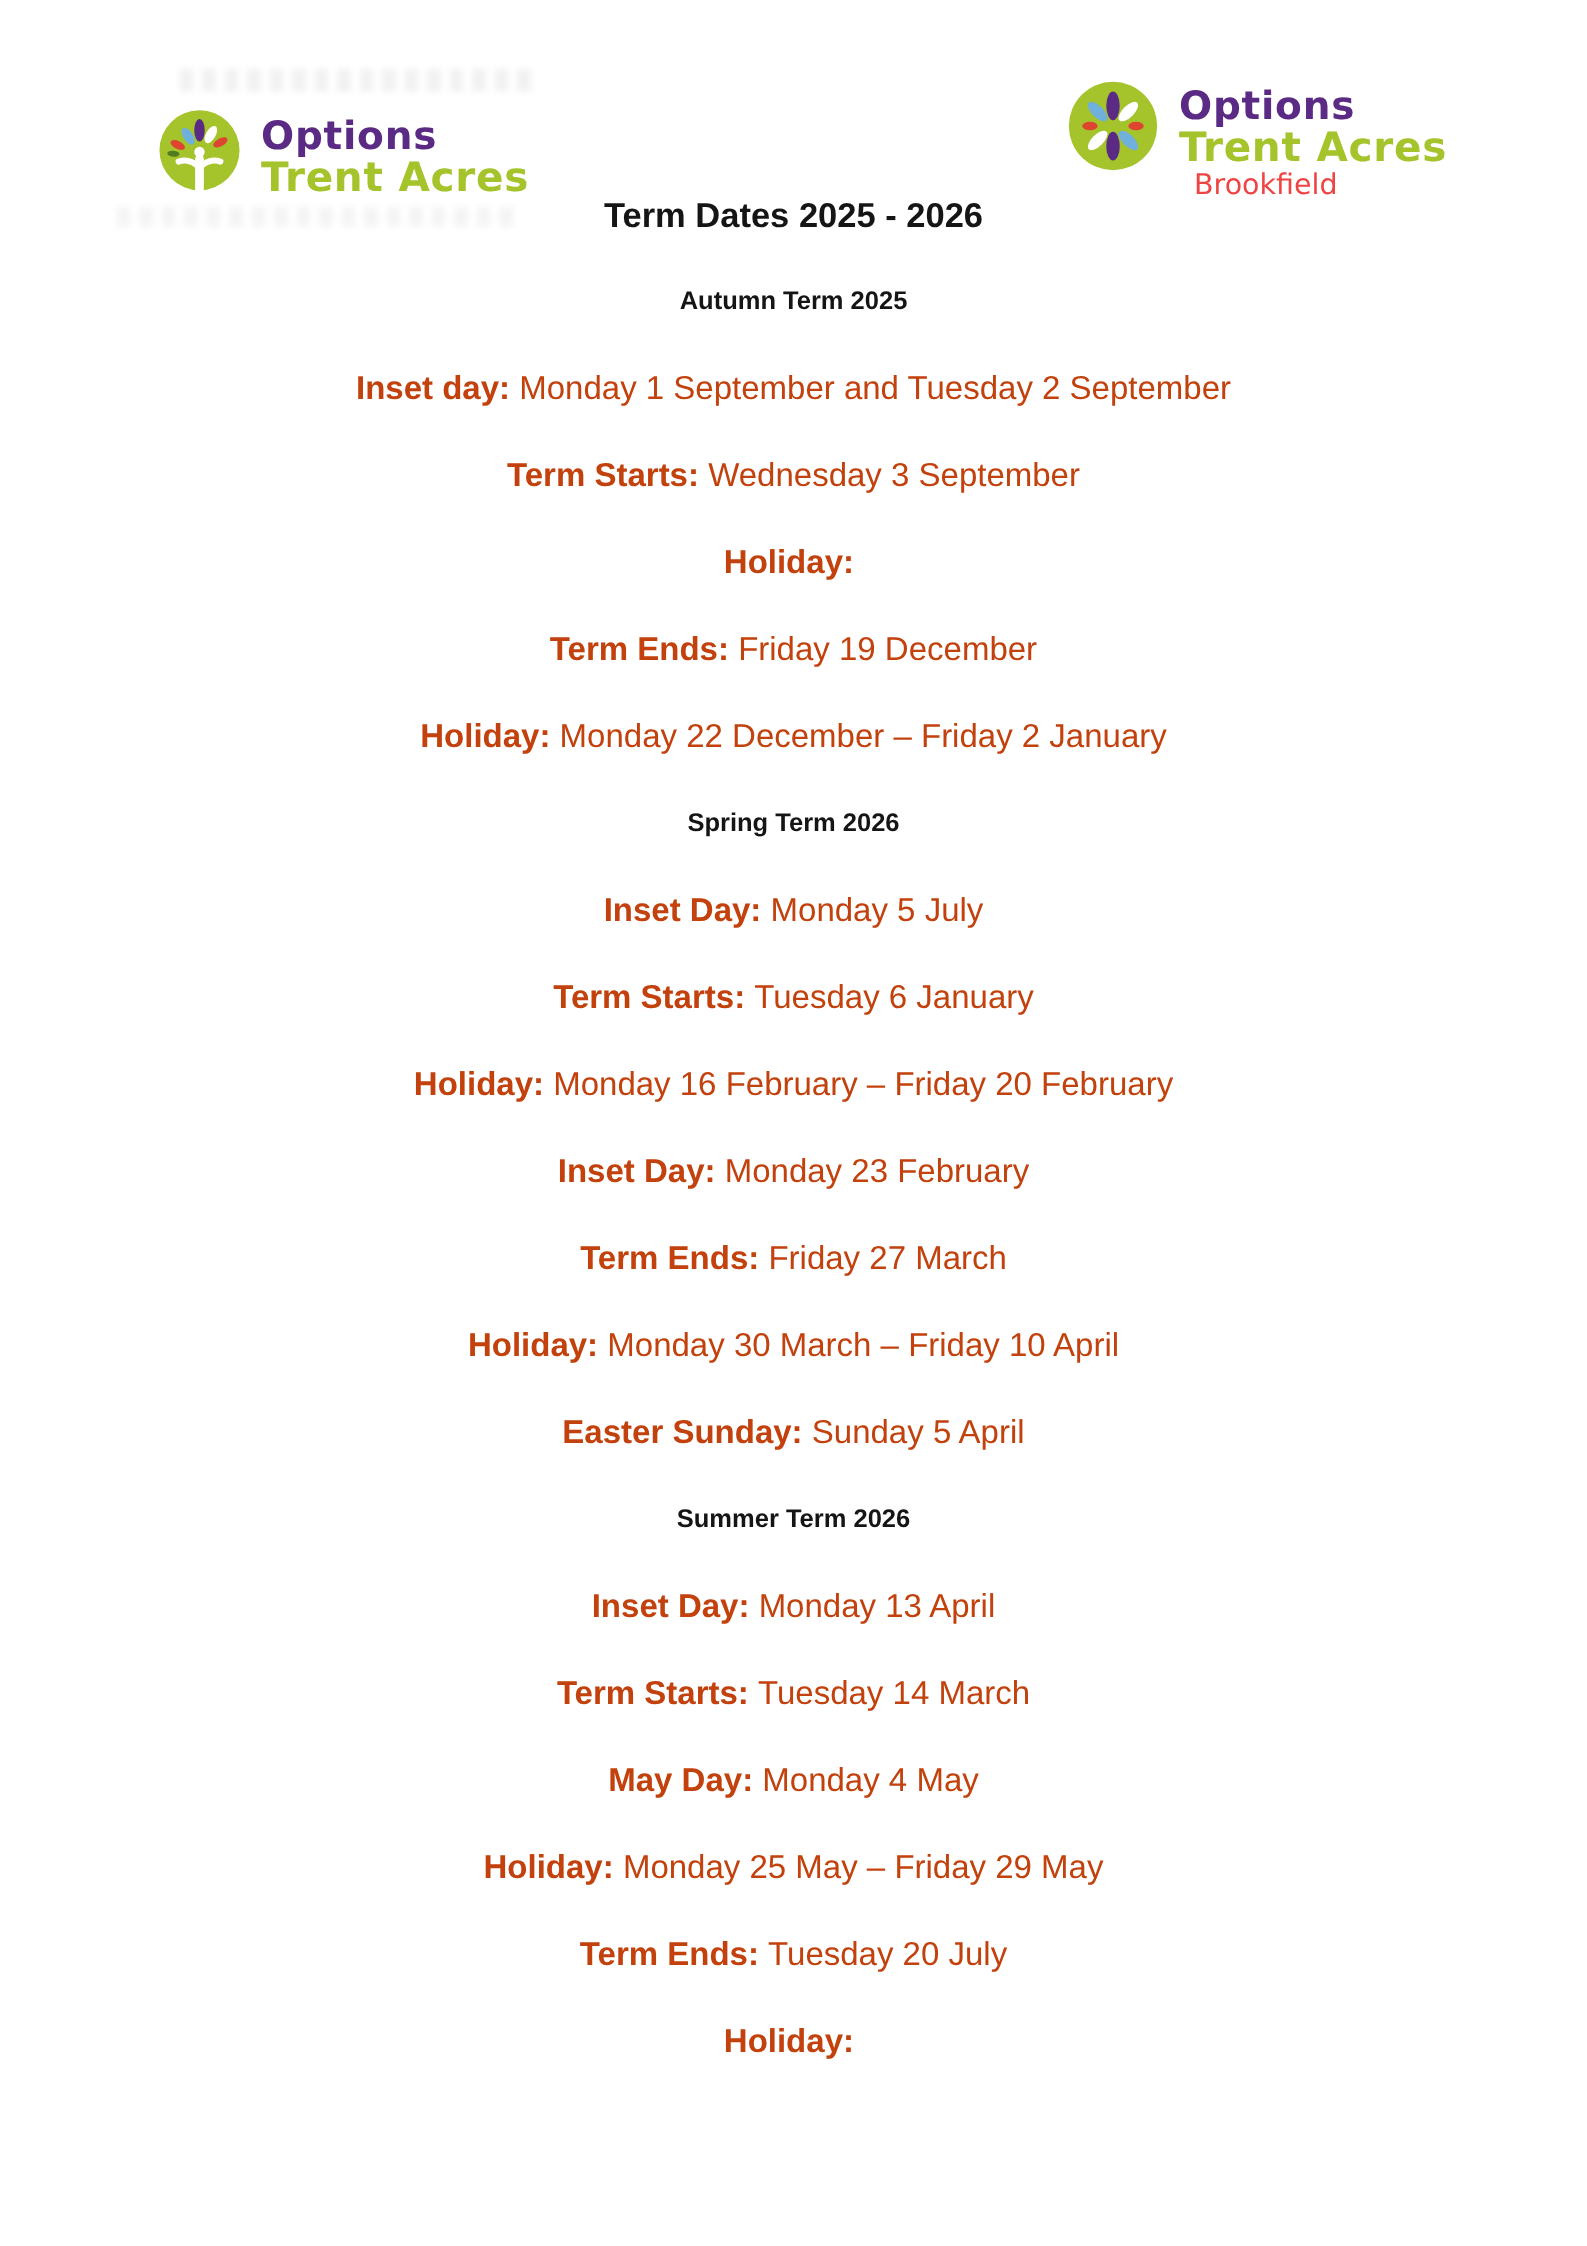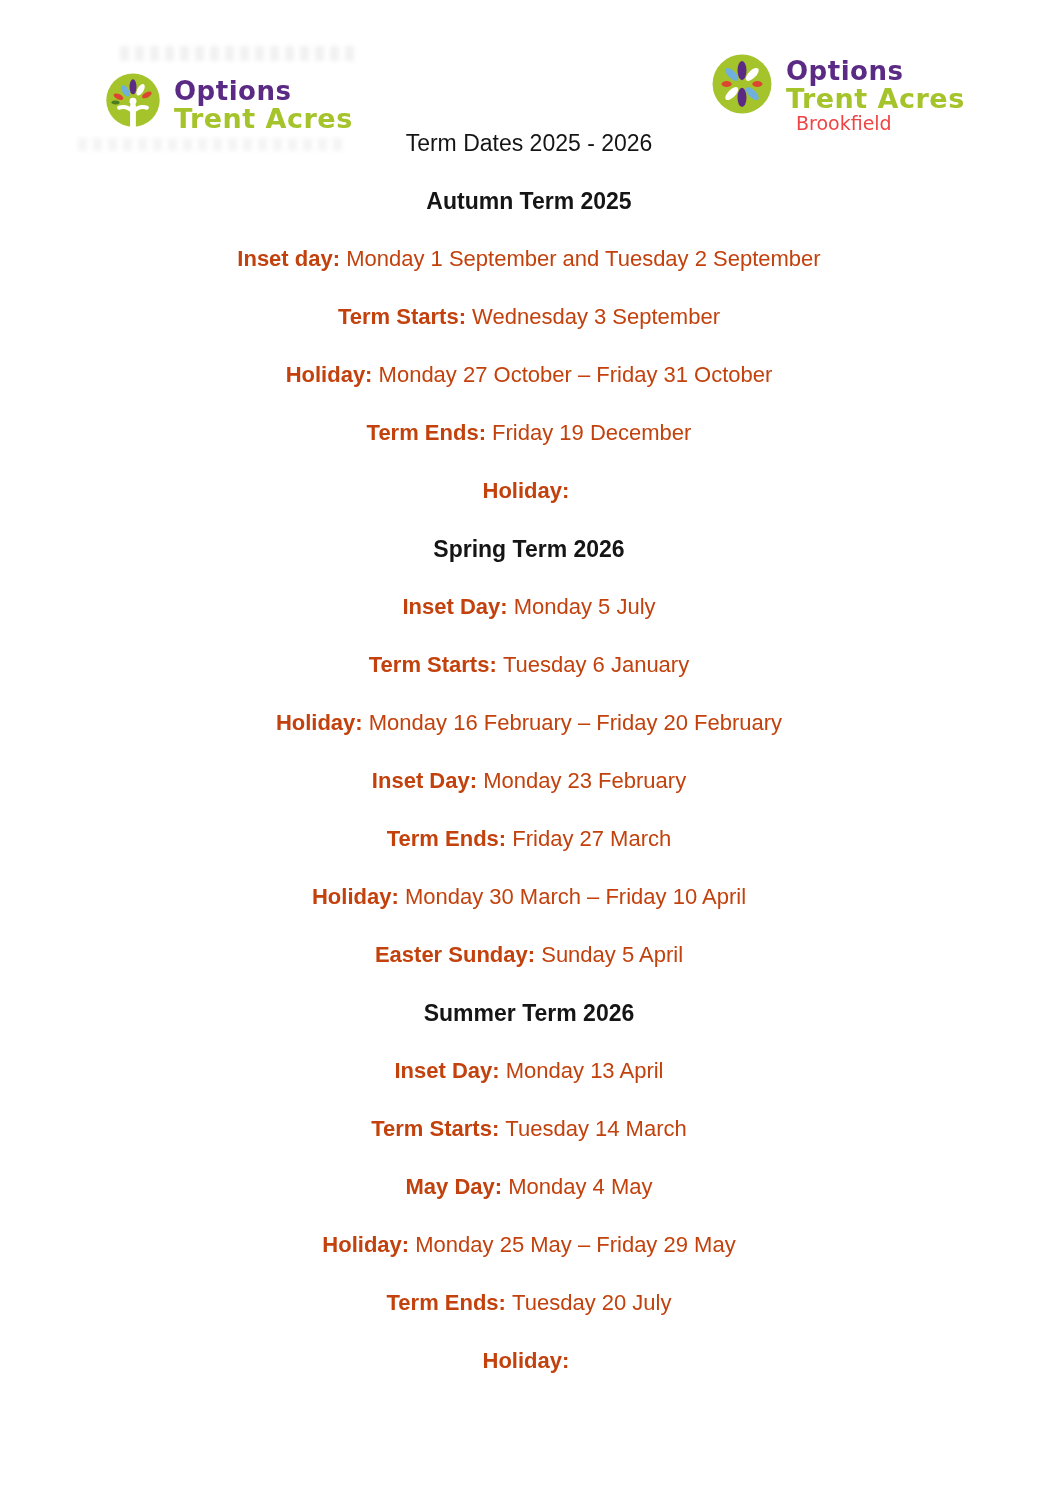--- a/index.html
+++ b/index.html
@@ -61,22 +61,22 @@
     right: 0;
     top: 114px;
   }
   .line {
     height: 58px;
     display: flex;
     align-items: center;
     justify-content: center;
     text-align: center;
   }
-  .line.title   { font-size: 23px; font-weight: normal; color: #151515; }
-  .line.heading { font-size: 23px; font-weight: bold; color: #151515; }
+  .line.title   { font-size: 23px; font-weight: bold; color: #151515; }
+  .line.heading { font-size: 17px; font-weight: bold; color: #151515; }
   .line.row     { font-size: 22px; color: #c2410c; }
   .row .label   { font-weight: bold; }
   .row .val     { white-space: pre-wrap; }
   .row .gap     { white-space: pre; }
 </style>
 </head>
 <body>
 
 <div class="page">
 
@@ -131,30 +131,30 @@
         <span class="val">Monday 1 September and Tuesday 2 September</span>
       </div>
       <div class="line row">
         <span class="label">Term Starts:</span>
         <span class="gap"> </span>
         <span class="val">Wednesday 3 September</span>
       </div>
       <div class="line row">
         <span class="label">Holiday:</span>
         <span class="gap"> </span>
-        <span class="val">Monday 27 October – Friday 31 October</span>
       </div>
       <div class="line row">
         <span class="label">Term Ends:</span>
         <span class="gap"> </span>
         <span class="val">Friday 19 December</span>
       </div>
       <div class="line row">
         <span class="label">Holiday:</span>
         <span class="gap"> </span>
+        <span class="val">Monday 22 December – Friday 2 January</span>
       </div>
       <div class="line heading">Spring Term 2026</div>
       <div class="line row">
         <span class="label">Inset Day:</span>
         <span class="gap"> </span>
         <span class="val">Monday 5 July</span>
       </div>
       <div class="line row">
         <span class="label">Term Starts:</span>
         <span class="gap"> </span>

